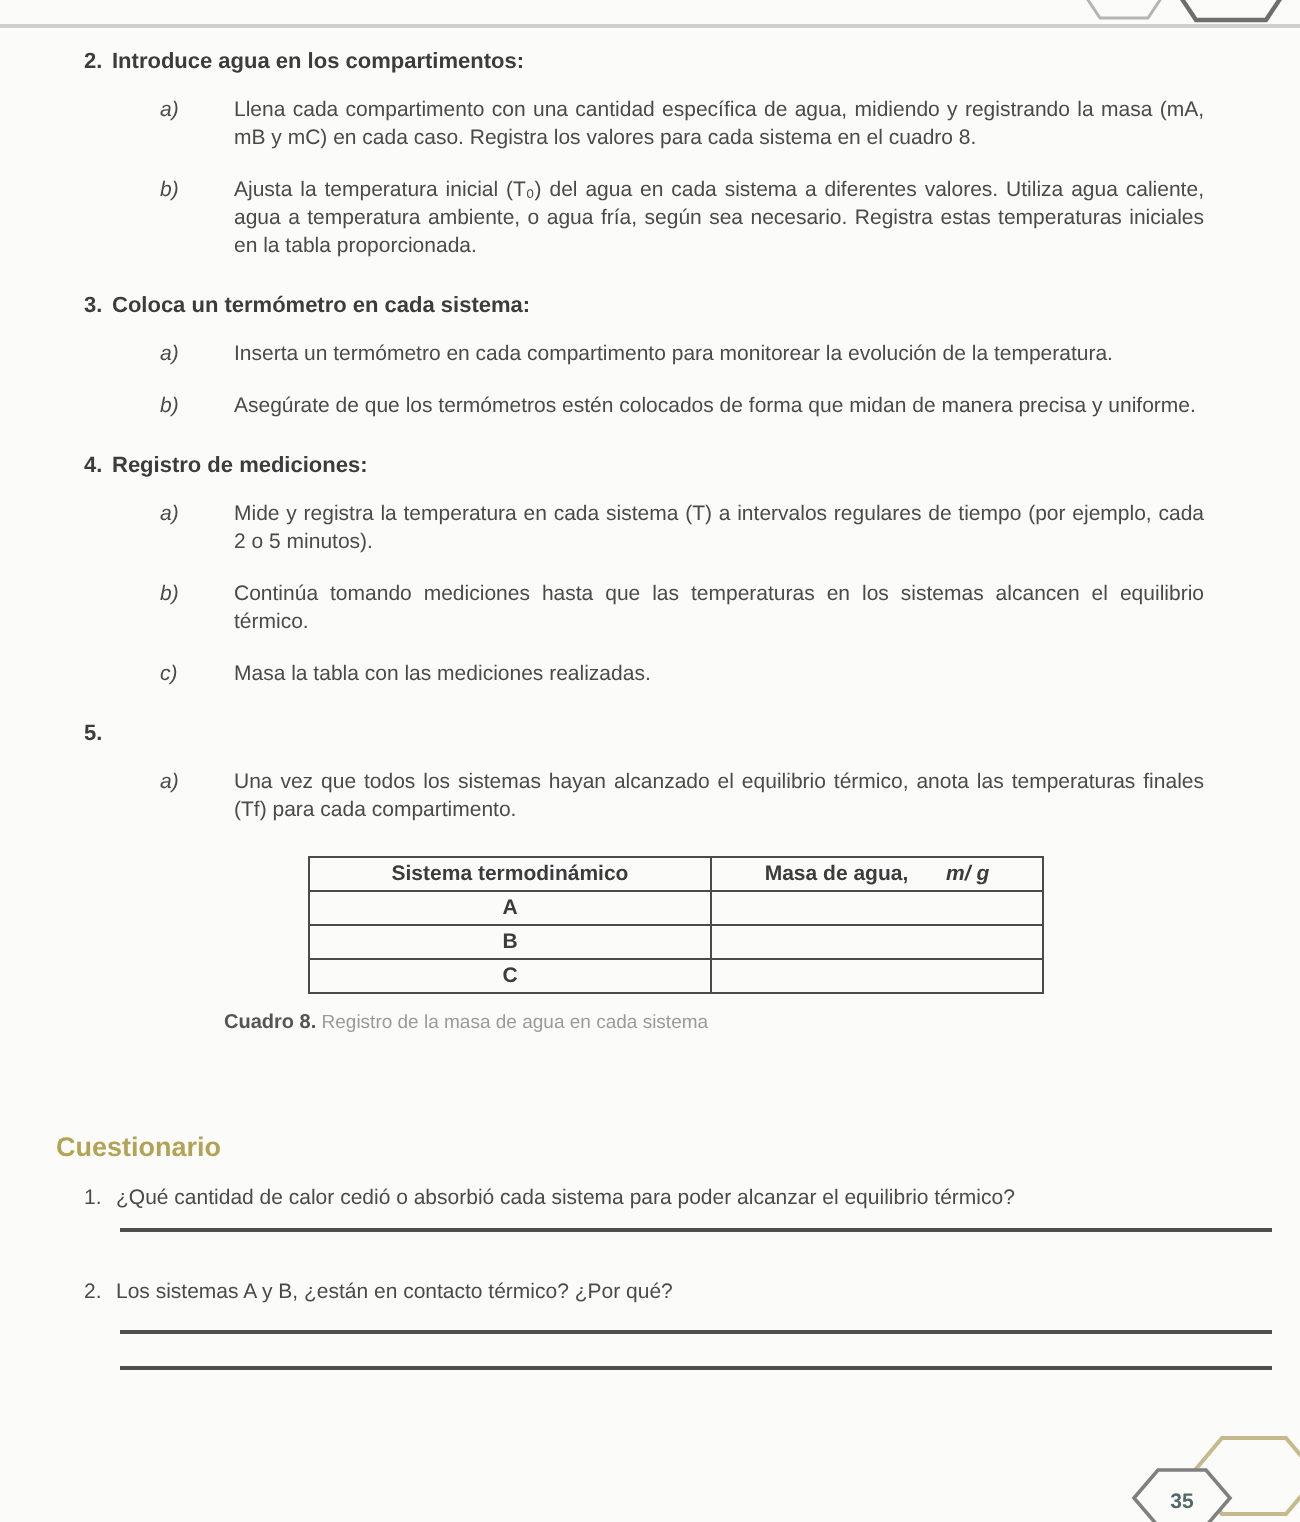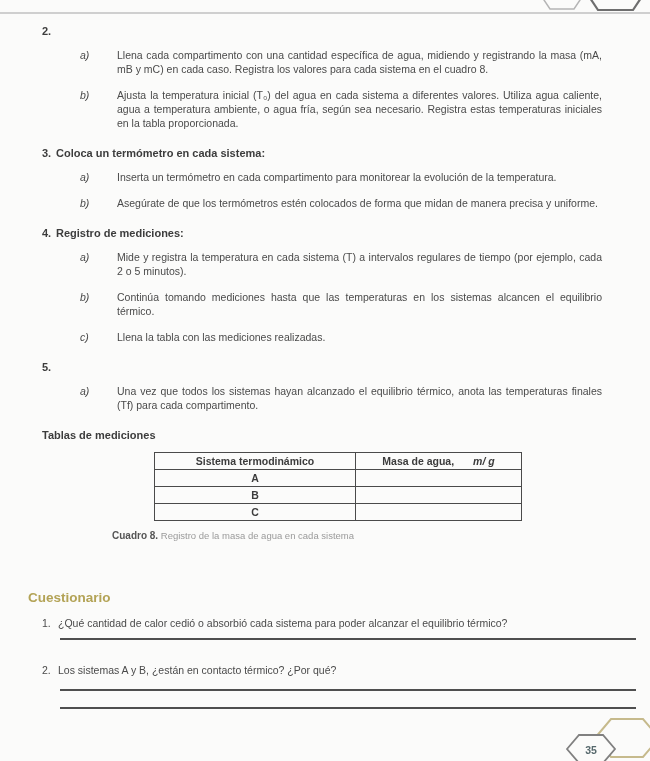--- a/index.html
+++ b/index.html
@@ -91,20 +91,21 @@
   <path d="M 48,-8 L 60,10 L 95,10 L 107,-8" fill="none" stroke="#6e6e6e" stroke-width="2.2"></path>
 </svg>
 
 <div class="content">
 
   <div class="steps">
 
     <div class="step">
       <div class="step-heading">
         <span class="step-number">2.</span>
+        <span>Introduce agua en los compartimentos:</span>
       </div>
       <div class="sub-item">
         <span class="sub-label">a)</span>
         <span class="sub-text">Llena cada compartimento con una cantidad específica de agua, midiendo y registrando la masa (mA, mB y mC) en cada caso. Registra los valores para cada sistema en el cuadro 8.</span>
       </div>
       <div class="sub-item">
         <span class="sub-label">b)</span>
         <span class="sub-text">Ajusta la temperatura inicial (T₀) del agua en cada sistema a diferentes valores. Utiliza agua caliente, agua a temperatura ambiente, o agua fría, según sea necesario. Registra estas temperaturas iniciales en la tabla proporcionada.</span>
       </div>
     </div>
@@ -132,35 +133,34 @@
       <div class="sub-item">
         <span class="sub-label">a)</span>
         <span class="sub-text">Mide y registra la temperatura en cada sistema (T) a intervalos regulares de tiempo (por ejemplo, cada 2 o 5 minutos).</span>
       </div>
       <div class="sub-item">
         <span class="sub-label">b)</span>
         <span class="sub-text">Continúa tomando mediciones hasta que las temperaturas en los sistemas alcancen el equilibrio térmico.</span>
       </div>
       <div class="sub-item">
         <span class="sub-label">c)</span>
-        <span class="sub-text">Llena la tabla con las mediciones realizadas.</span>
+        <span class="sub-text">Masa la tabla con las mediciones realizadas.</span>
       </div>
     </div>
 
     <div class="step">
       <div class="step-heading">
         <span class="step-number">5.</span>
       </div>
       <div class="sub-item">
         <span class="sub-label">a)</span>
         <span class="sub-text">Una vez que todos los sistemas hayan alcanzado el equilibrio térmico, anota las temperaturas finales (Tf) para cada compartimento.</span>
       </div>
     </div>
 
-    <div class="tables-heading">Tablas de mediciones</div>
 
     <table class="measure">
       <tbody>
           <tr>
         <th class="col-system">Sistema termodinámico</th>
         <th class="col-mass"><span>Masa de agua, </span><span class="mass-unit">m/ g</span></th>
       </tr>
       <tr>
         <td class="system-cell">A</td>
         <td class="mass-cell"></td>

